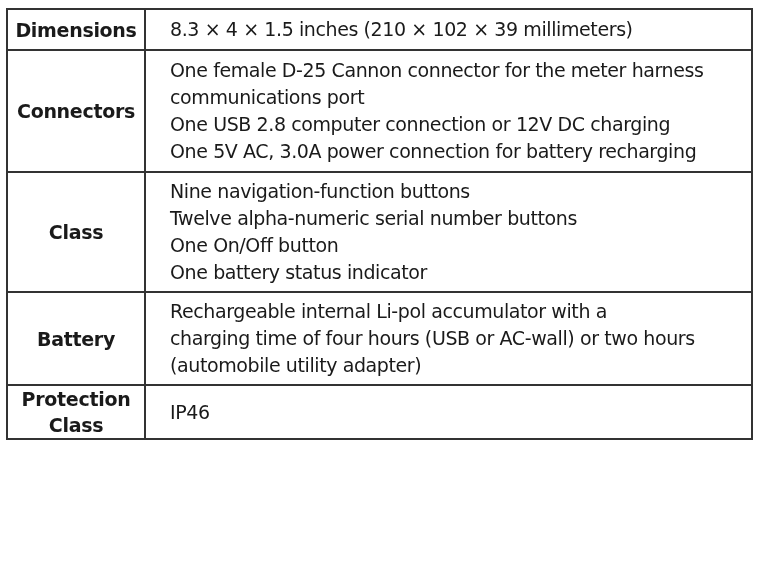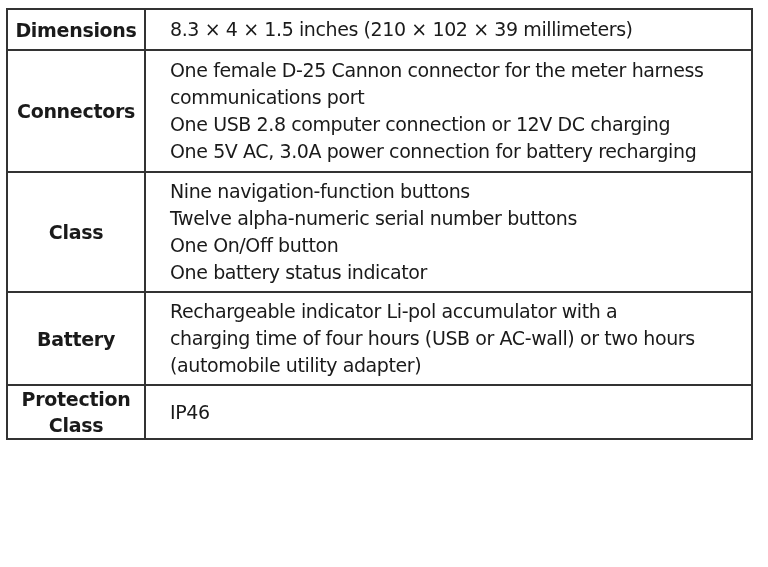--- a/index.html
+++ b/index.html
@@ -66,21 +66,21 @@
         <span class="line">Twelve alpha-numeric serial number buttons</span>
         <span class="line">One On/Off button</span>
         <span class="line">One battery status indicator</span>
       </td>
     </tr>
     <tr style="height:93px">
       <td class="label">
         <span class="lbl-line">Battery</span>
       </td>
       <td class="value">
-        <span class="line">Rechargeable indicator Li-pol accumulator with a</span>
+        <span class="line">Rechargeable internal Li-pol accumulator with a</span>
         <span class="line">charging time of four hours (USB or AC-wall) or two hours</span>
         <span class="line">(automobile utility adapter)</span>
       </td>
     </tr>
     <tr style="height:48px">
       <td class="label">
         <span class="lbl-line">Protection</span>
         <span class="lbl-line">Class</span>
       </td>
       <td class="value">

